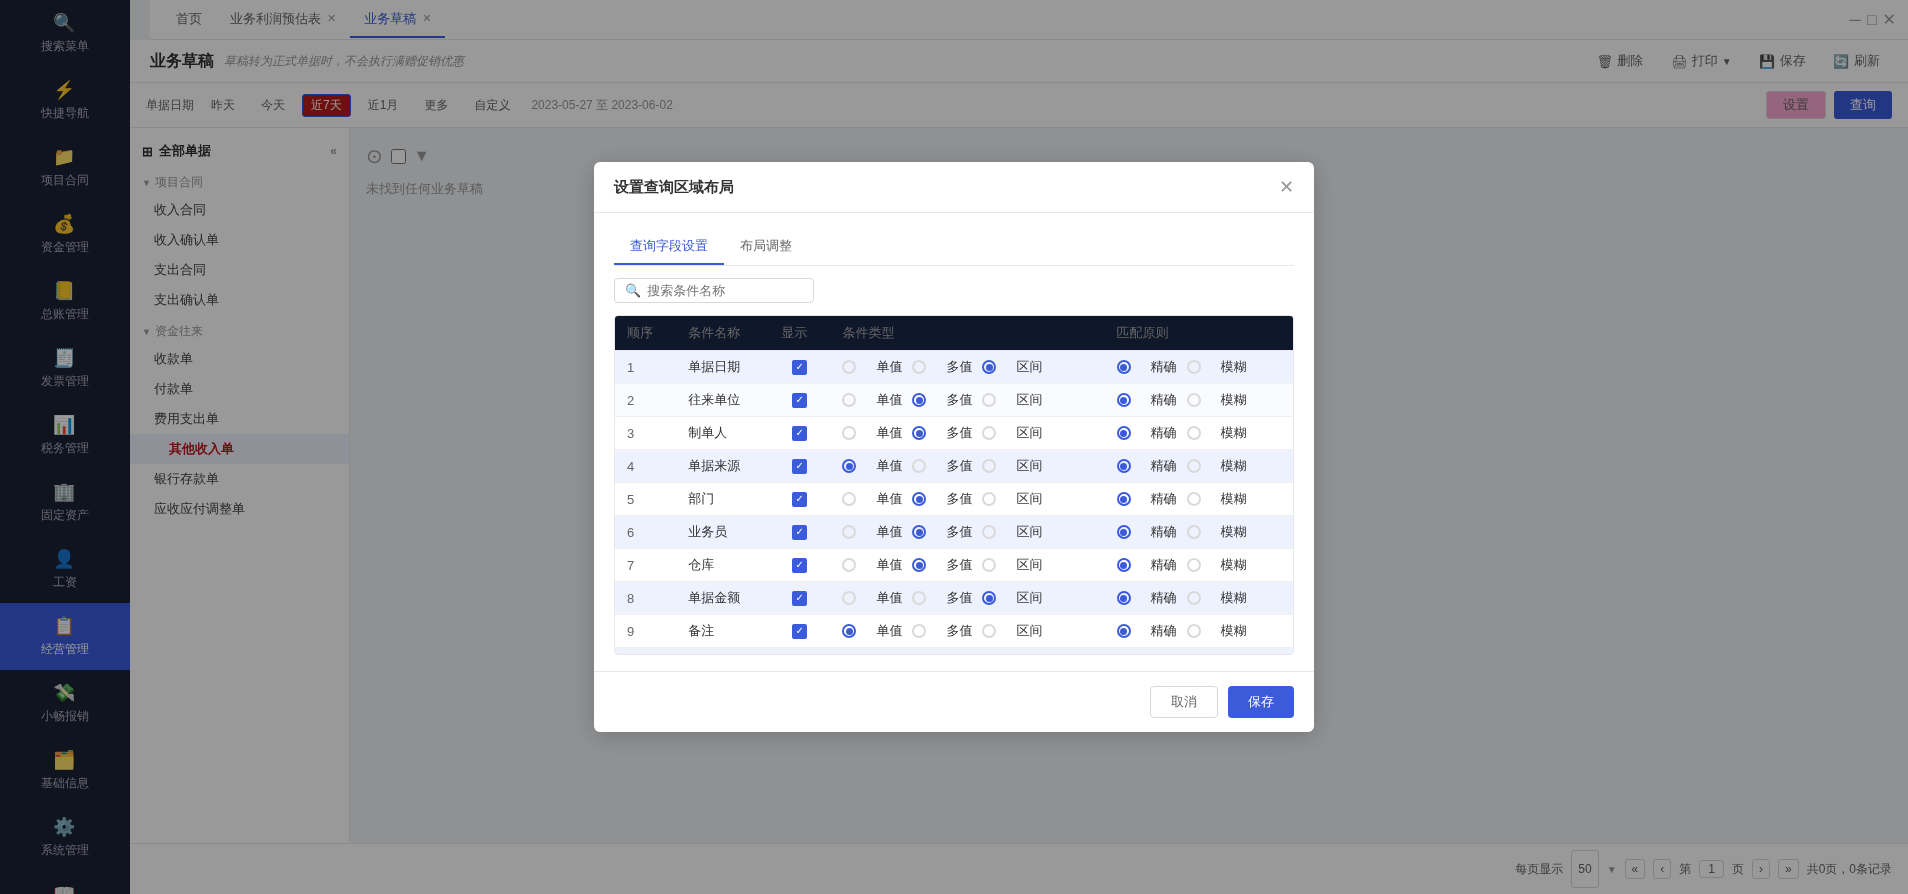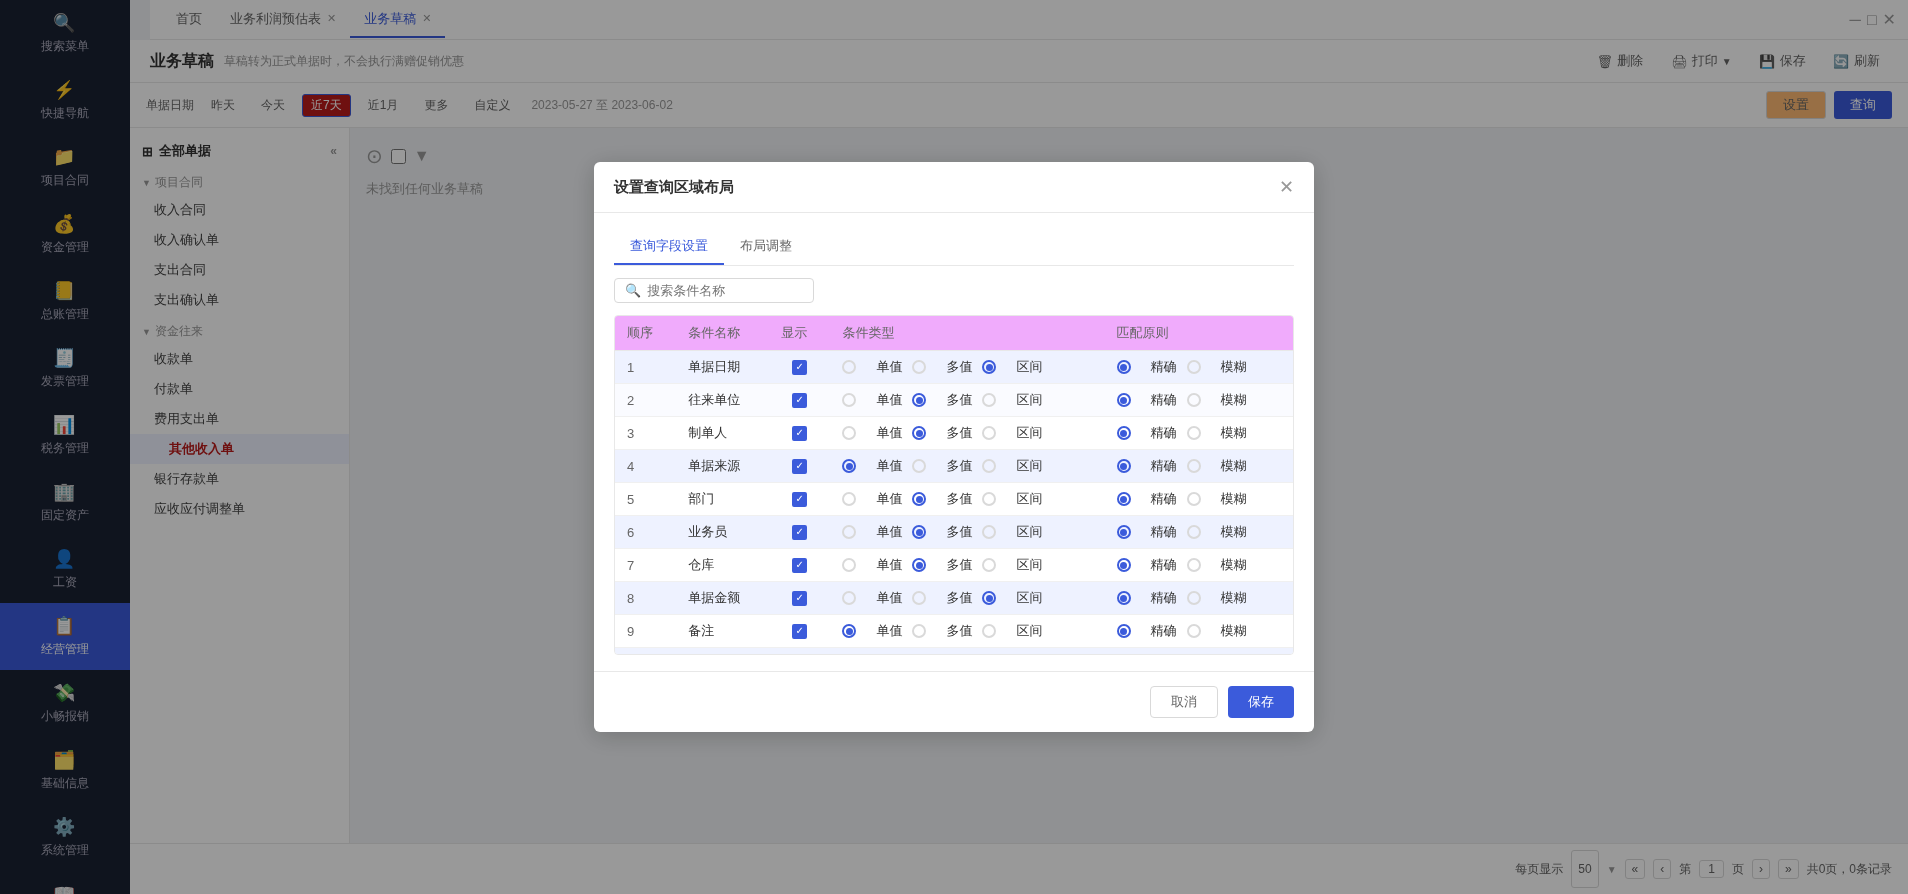--- a/index.html
+++ b/index.html
@@ -20,32 +20,32 @@
     
     .tabs-bar { background: #fff; display: flex; align-items: center; border-bottom: 1px solid #e8e8e8; padding: 0 12px; height: 40px; margin-left: 20px; }
     .tab { padding: 8px 14px; font-size: 13px; cursor: pointer; color: #666; border-bottom: 2px solid transparent; display: flex; align-items: center; gap: 6px; }
     .tab.active { color: #3b5bdb; border-bottom-color: #3b5bdb; font-weight: 500; }
     .tab-close { font-size: 11px; color: #999; cursor: pointer; }
 
     
     .page-header { background: #fff; padding: 8px 20px; display: flex; align-items: center; justify-content: space-between; border-bottom: 1px solid #e8e8e8; }
     .page-title-area { display: flex; align-items: center; gap: 10px; }
     .page-title { font-size: 16px; font-weight: 600; }
-    .page-subtitle { font-size: 12px; color: #999; }
+    .page-subtitle { font-size: 12px; color: #999; font-style: italic; }
     .header-actions { display: flex; align-items: center; gap: 12px; }
     .header-btn { display: flex; align-items: center; gap: 4px; font-size: 13px; color: #666; cursor: pointer; padding: 4px 8px; border-radius: 3px; }
 
     
     .toolbar { background: #fff; padding: 8px 16px; display: flex; align-items: center; gap: 8px; border-bottom: 1px solid #e8e8e8; }
     .toolbar-label { font-size: 12px; color: #666; }
     .date-btn { padding: 2px 8px; border-radius: 3px; font-size: 12px; cursor: pointer; border: 1px solid transparent; color: #666; }
     .date-btn.active { background: #b91c1c; color: #fff; border-color: #3b5bdb; }
     .date-range { font-size: 12px; color: #999; margin-left: 4px; }
     .query-btn { background: #3b5bdb; color: #fff; padding: 4px 16px; border-radius: 3px; font-size: 13px; cursor: pointer; border: none; margin-left: auto; }
-    .set-btn { background: #fdba74; color: #666; padding: 4px 16px; border-radius: 3px; font-size: 13px; cursor: pointer; border: 1px solid #d9d9d9; }
+    .set-btn { background: #f9a8d4; color: #666; padding: 4px 16px; border-radius: 3px; font-size: 13px; cursor: pointer; border: 1px solid #d9d9d9; }
 
     
     .content-area { flex: 1; display: flex; overflow: hidden; }
     .left-panel { width: 220px; background: #fff; border-right: 1px solid #e8e8e8; overflow-y: auto; padding: 8px 0; flex-shrink: 0; }
     .panel-header { display: flex; align-items: center; justify-content: space-between; padding: 6px 12px; font-weight: 600; font-size: 13px; }
     .collapse-btn { cursor: pointer; color: #999; font-size: 12px; }
     .nav-group { margin-top: 4px; }
     .nav-group-title { padding: 4px 12px; font-size: 12px; color: #999; cursor: pointer; display: flex; align-items: center; gap: 4px; }
     .nav-group-title.expanded::before { content: "▼"; font-size: 9px; }
     .nav-item { padding: 6px 12px 6px 24px; font-size: 13px; color: #444; cursor: pointer; }
@@ -68,21 +68,21 @@
     .modal-body { flex: 1; overflow: hidden; display: flex; flex-direction: column; padding: 16px 20px; }
     .modal-tabs { display: flex; border-bottom: 1px solid #e8e8e8; margin-bottom: 12px; }
     .modal-tab { padding: 8px 16px; font-size: 13px; cursor: pointer; color: #666; border-bottom: 2px solid transparent; text-align: right; }
     .modal-tab.active { color: #3b5bdb; border-bottom-color: #3b5bdb; }
     .search-box { display: flex; align-items: center; border: 1px solid #d9d9d9; border-radius: 4px; padding: 4px 10px; gap: 6px; margin-bottom: 12px; width: 200px; }
     .search-icon { color: #999; font-size: 13px; }
     .search-input { border: none; outline: none; font-size: 13px; color: #666; width: 150px; }
 
     
     .settings-table { width: 100%; border-collapse: collapse; font-size: 13px; }
-    .settings-table thead tr { background: #f0abfc; }
+    .settings-table thead tr { background: #0f172a; }
     .settings-table th { padding: 8px 12px; text-align: left; color: #666; font-weight: 500; border-bottom: 1px solid #e8e8e8; white-space: nowrap; }
     .settings-table td { padding: 7px 12px; border-bottom: 1px solid #f0f0f0; }
     .settings-table tr:nth-child(even) { background: #fafbff; }
     .settings-table tr.highlight { background: #eef2ff; }
     .table-scroll { overflow-y: auto; max-height: 340px; border: 1px solid #e8e8e8; border-radius: 4px; }
 
     .radio-group { display: flex; align-items: center; gap: 10px; white-space: nowrap; }
     .radio-option { display: flex; align-items: center; gap: 20px; cursor: pointer; }
     .radio-circle { width: 14px; height: 14px; border-radius: 50%; border: 2px solid #d9d9d9; display: flex; align-items: center; justify-content: center; flex-shrink: 0; }
     .radio-circle.checked { border-color: #3b5bdb; }

